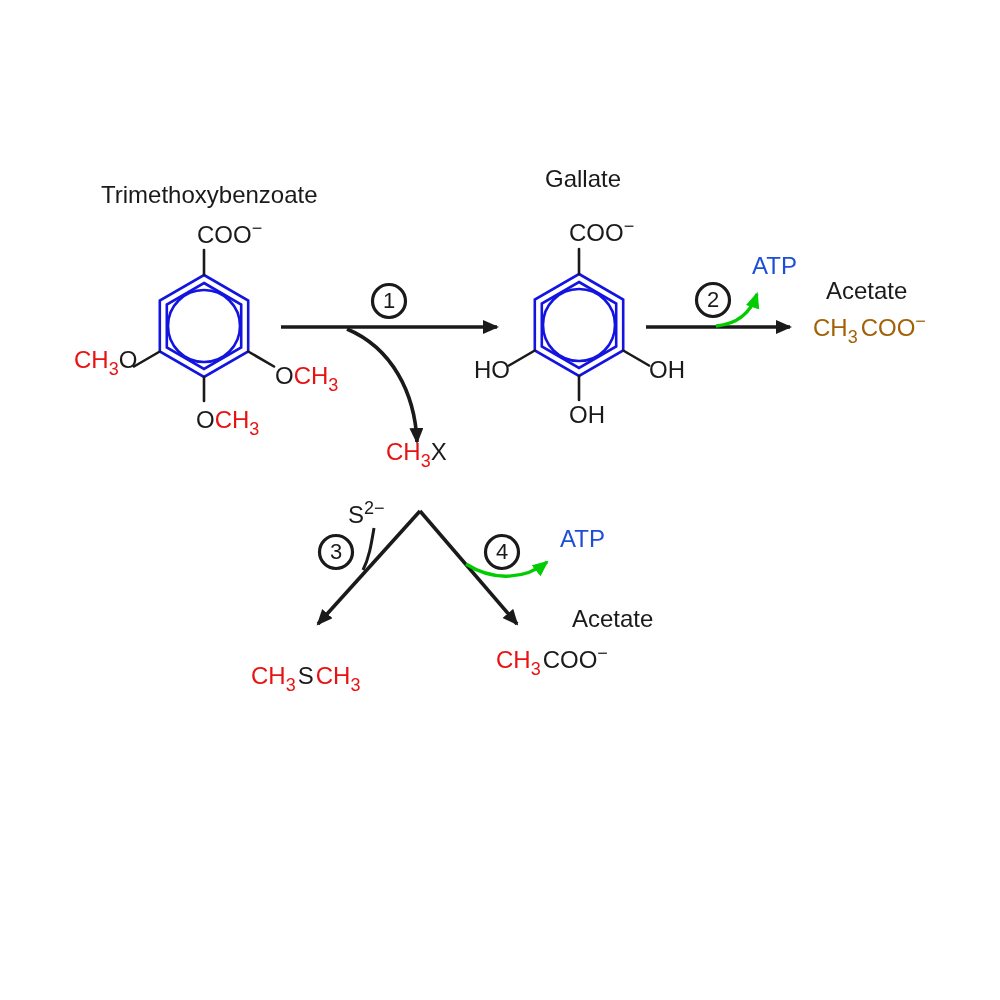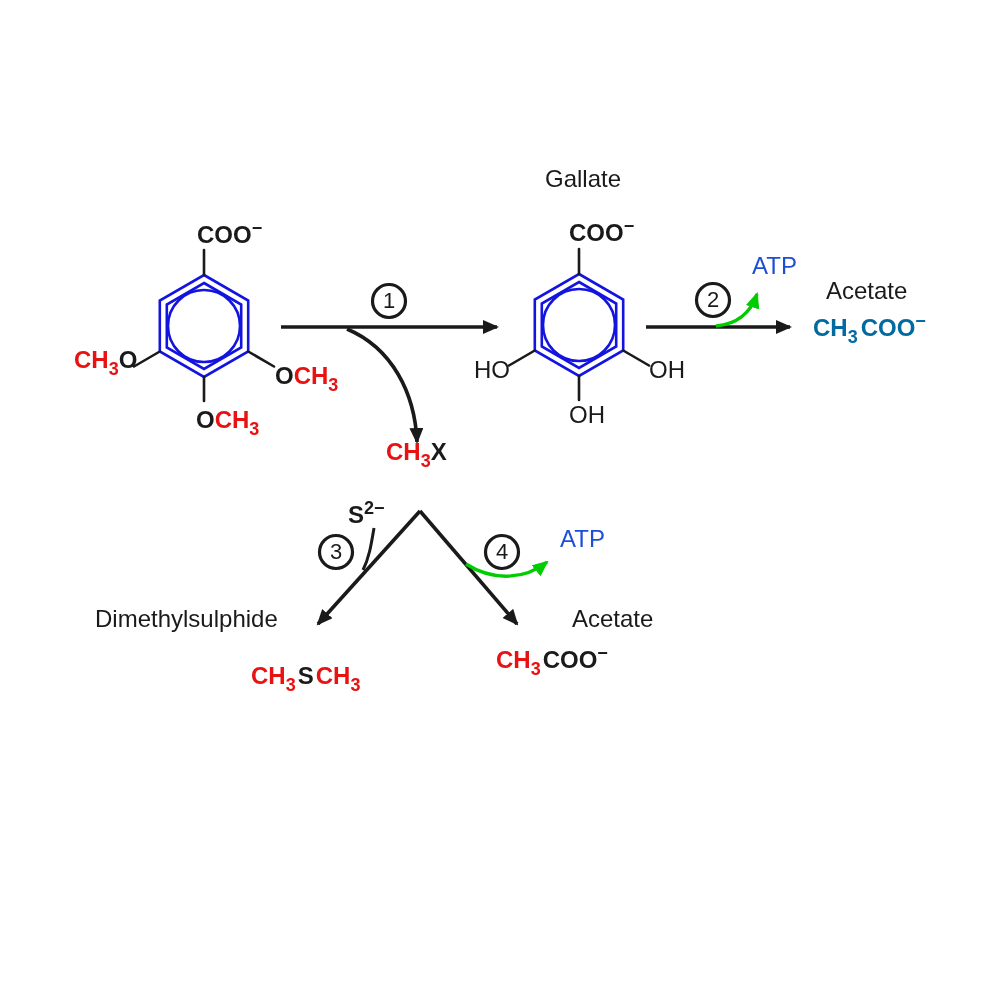--- a/index.html
+++ b/index.html
@@ -2,25 +2,25 @@
 <html><head>
 <meta charset="utf-8">
 <style>
   html,body{margin:0;padding:0;background:#ffffff;}
   .stage{
     position:relative;width:1000px;height:1000px;background:#ffffff;
     font-family:"Liberation Sans",sans-serif;color:#1a1a1a;overflow:hidden;
   }
   svg.art{position:absolute;left:0;top:0;}
   .t{position:absolute;white-space:nowrap;font-size:24px;line-height:1;color:#1a1a1a;}
-  .t span{display:inline;font-weight:bold;}
+  .t span{display:inline;}
   .sub{font-size:18px;position:relative;top:7px;}
   .sup{font-size:18px;position:relative;top:-9px;}
   .red{color:#e81212;}
-  .blue{color:#0369a1;}
+  .blue{color:#a16207;}
   .green{color:#1d4ed8;}
   .stepnum{
     position:absolute;transform:translate(-50%,-50%);
     font-size:22px;line-height:1;color:#1a1a1a;
   }
 </style>
 </head>
 <body>
 
 <div class="stage">
@@ -81,20 +81,21 @@
       <circle cx="336" cy="552" r="16.5"></circle>
       <circle cx="502" cy="552" r="16.5"></circle>
     </g>
   </svg>
 
   <span class="stepnum" style="left:389px;top:301px">1</span>
   <span class="stepnum" style="left:713px;top:300px">2</span>
   <span class="stepnum" style="left:336px;top:552px">3</span>
   <span class="stepnum" style="left:502px;top:552px">4</span>
 
+  <div class="t" style="left:101px;top:183px">Trimethoxybenzoate</div>
   <div class="t" style="left:197px;top:223px">
     <span>COO</span><span class="sup">−</span>
   </div>
   <div class="t" style="left:74px;top:348px">
     <span class="red">CH</span><span class="red sub">3</span><span>O</span>
   </div>
   <div class="t" style="left:275px;top:364px">
     <span>O</span><span class="red">CH</span><span class="red sub">3</span>
   </div>
   <div class="t" style="left:196px;top:408px">
@@ -118,21 +119,20 @@
   <div class="t" style="left:386px;top:440px">
     <span class="red">CH</span><span class="red sub">3</span><span>X</span>
   </div>
 
   <div class="t" style="left:348px;top:503px">
     <span>S</span><span class="sup">2−</span>
   </div>
 
   <div class="t green" style="left:560px;top:527px">ATP</div>
 
-  <div class="t" style="left:95px;top:607px">Dimethylsulphide</div>
   <div class="t" style="left:251px;top:664px">
     <span class="red">CH</span><span class="red sub">3</span><span style="margin-left:2px">S</span><span class="red" style="margin-left:2px">CH</span><span class="red sub">3</span>
   </div>
 
   <div class="t" style="left:572px;top:607px">Acetate</div>
   <div class="t" style="left:496px;top:648px">
     <span class="red">CH</span><span class="red sub">3</span><span style="margin-left:2px">COO</span><span class="sup">−</span>
   </div>
 
 </div>

